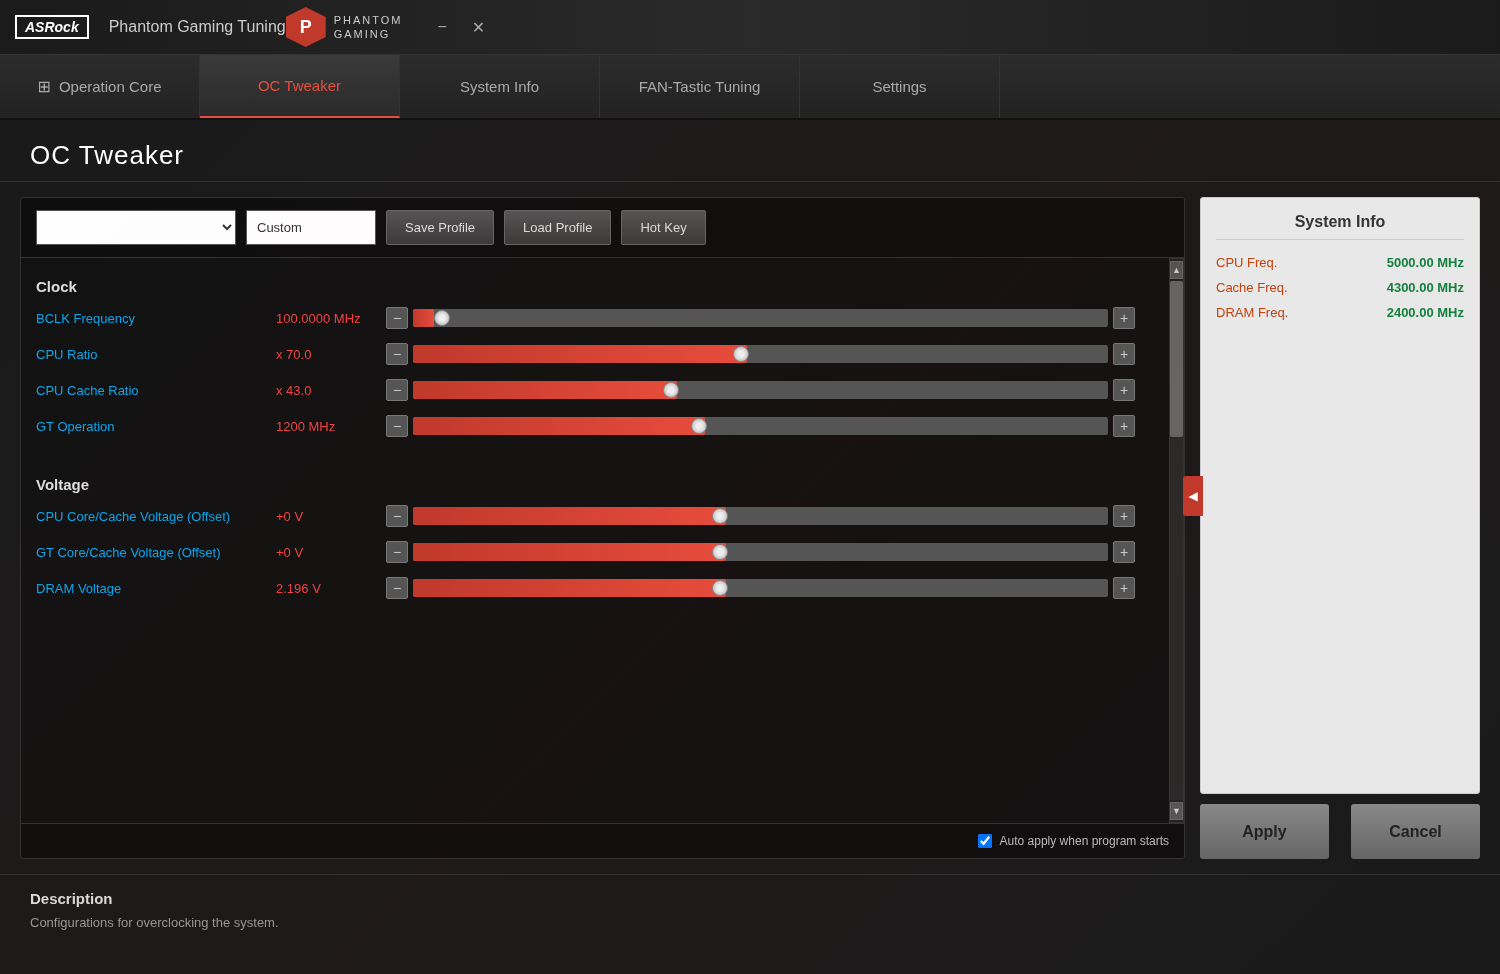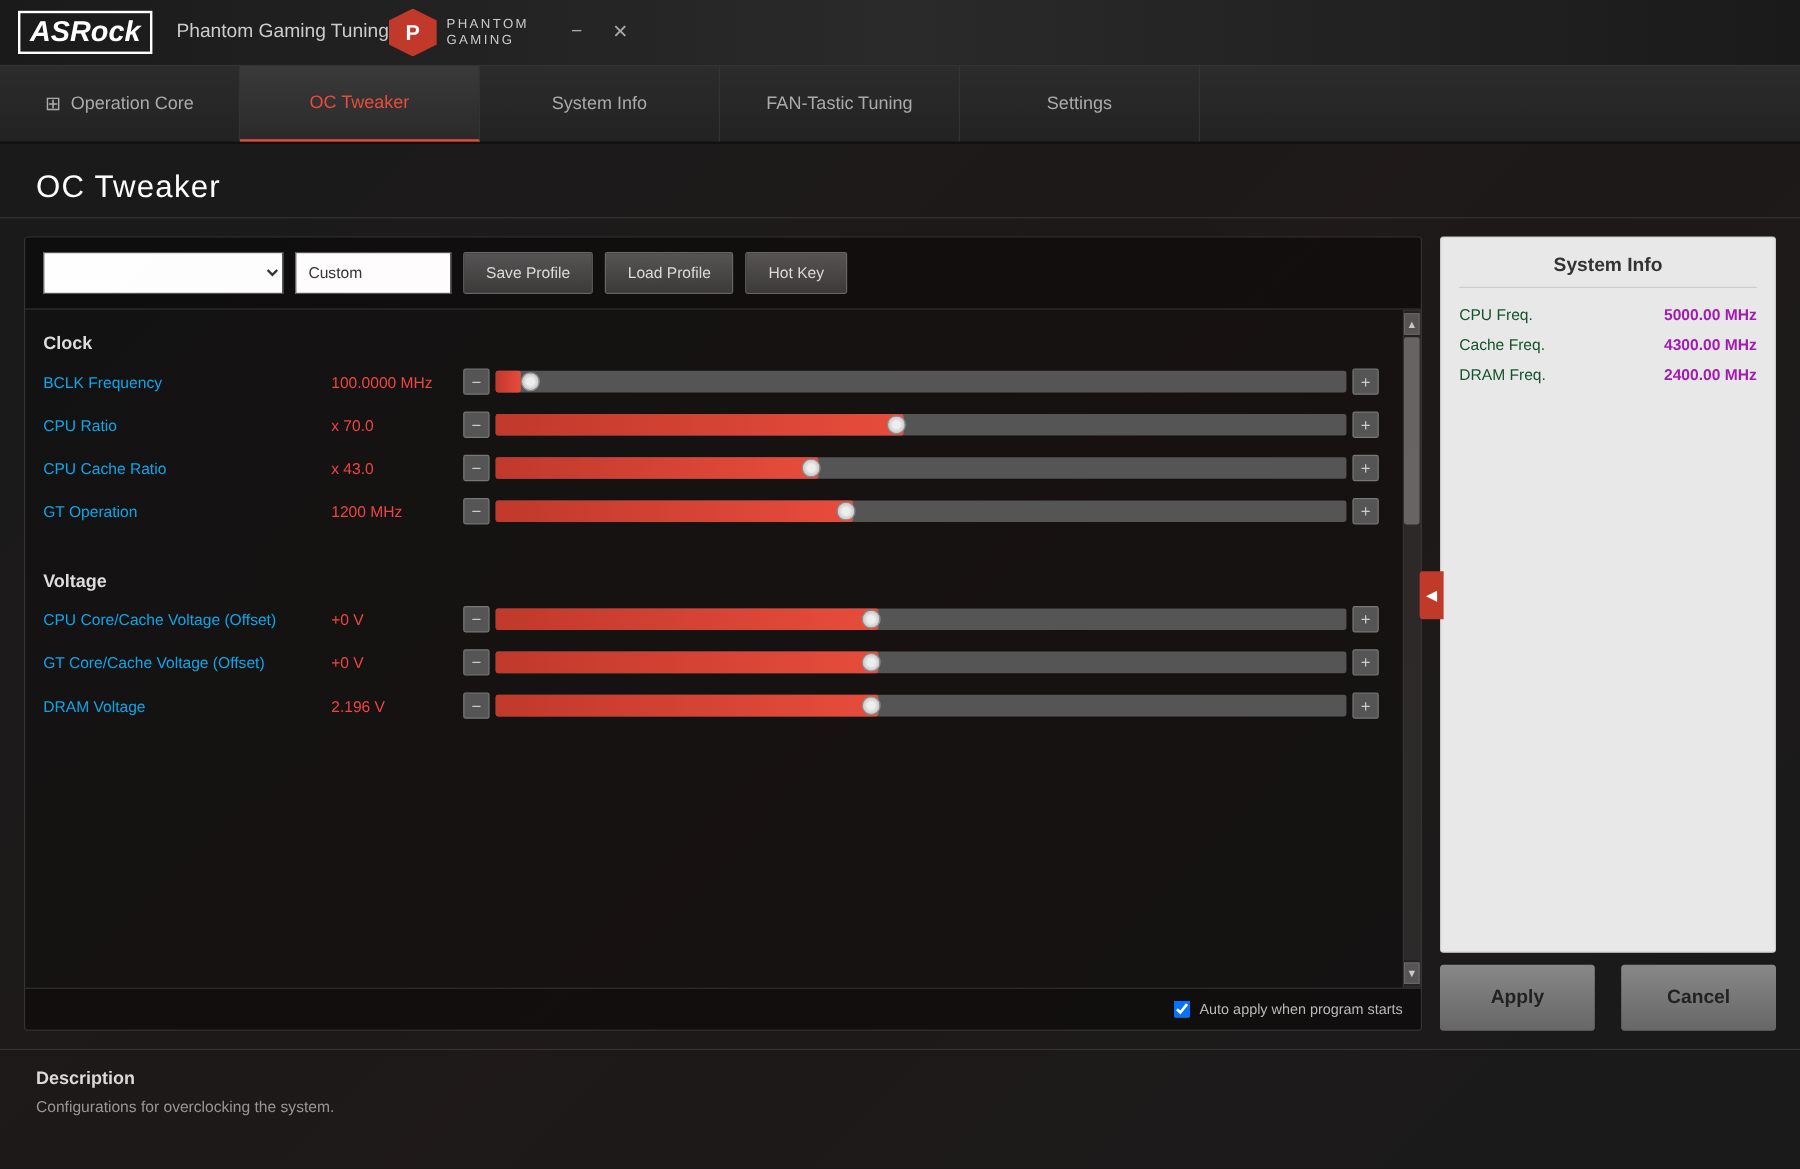--- a/index.html
+++ b/index.html
@@ -16,21 +16,21 @@
     #title-bar {
       display: flex;
       align-items: center;
       background: linear-gradient(90deg, #1a1a1a 0%, #2a2a2a 50%, #1a1a1a 100%);
       height: 55px;
       border-bottom: 1px solid #333;
       padding: 0 15px;
     }
     #logo {
       color: #fff;
-      font-size: 24px;
+      font-size: 14px;
       font-weight: bold;
       font-style: italic;
       border: 2px solid #fff;
       padding: 2px 8px;
       margin-right: 20px;
     }
     #phantom-logo {
       display: flex;
       align-items: center;
       margin-right: 20px;
@@ -340,22 +340,22 @@
       margin-bottom: 15px;
       padding-bottom: 8px;
       border-bottom: 1px solid #ccc;
     }
     .info-row {
       display: flex;
       justify-content: space-between;
       margin-bottom: 10px;
       font-size: 13px;
     }
-    .info-label { color: #14532d; }
-    .info-value { color: #a21caf; font-weight: bold; }
+    .info-label { color: #c2410c; }
+    .info-value { color: #15803d; font-weight: bold; }
 
     #collapse-btn {
       position: absolute;
       left: -18px;
       top: 50%;
       transform: translateY(-50%);
       width: 20px;
       height: 40px;
       background: #c0392b;
       border: none;
@@ -412,21 +412,21 @@
       position: relative;
       width: 280px;
       display: flex;
       flex-direction: column;
       gap: 10px;
     }
 
     #settings-row {
       display: flex;
       flex: 1;
-      gap: 5px;
+      gap: 19px;
     }
   </style>
 </head>
 <body>
 
 <div id="title-bar">
   <div id="logo">ASRock</div>
   <span id="app-title-text">Phantom Gaming Tuning</span>
   <div id="phantom-logo">
     <div class="pg-icon">P</div>

